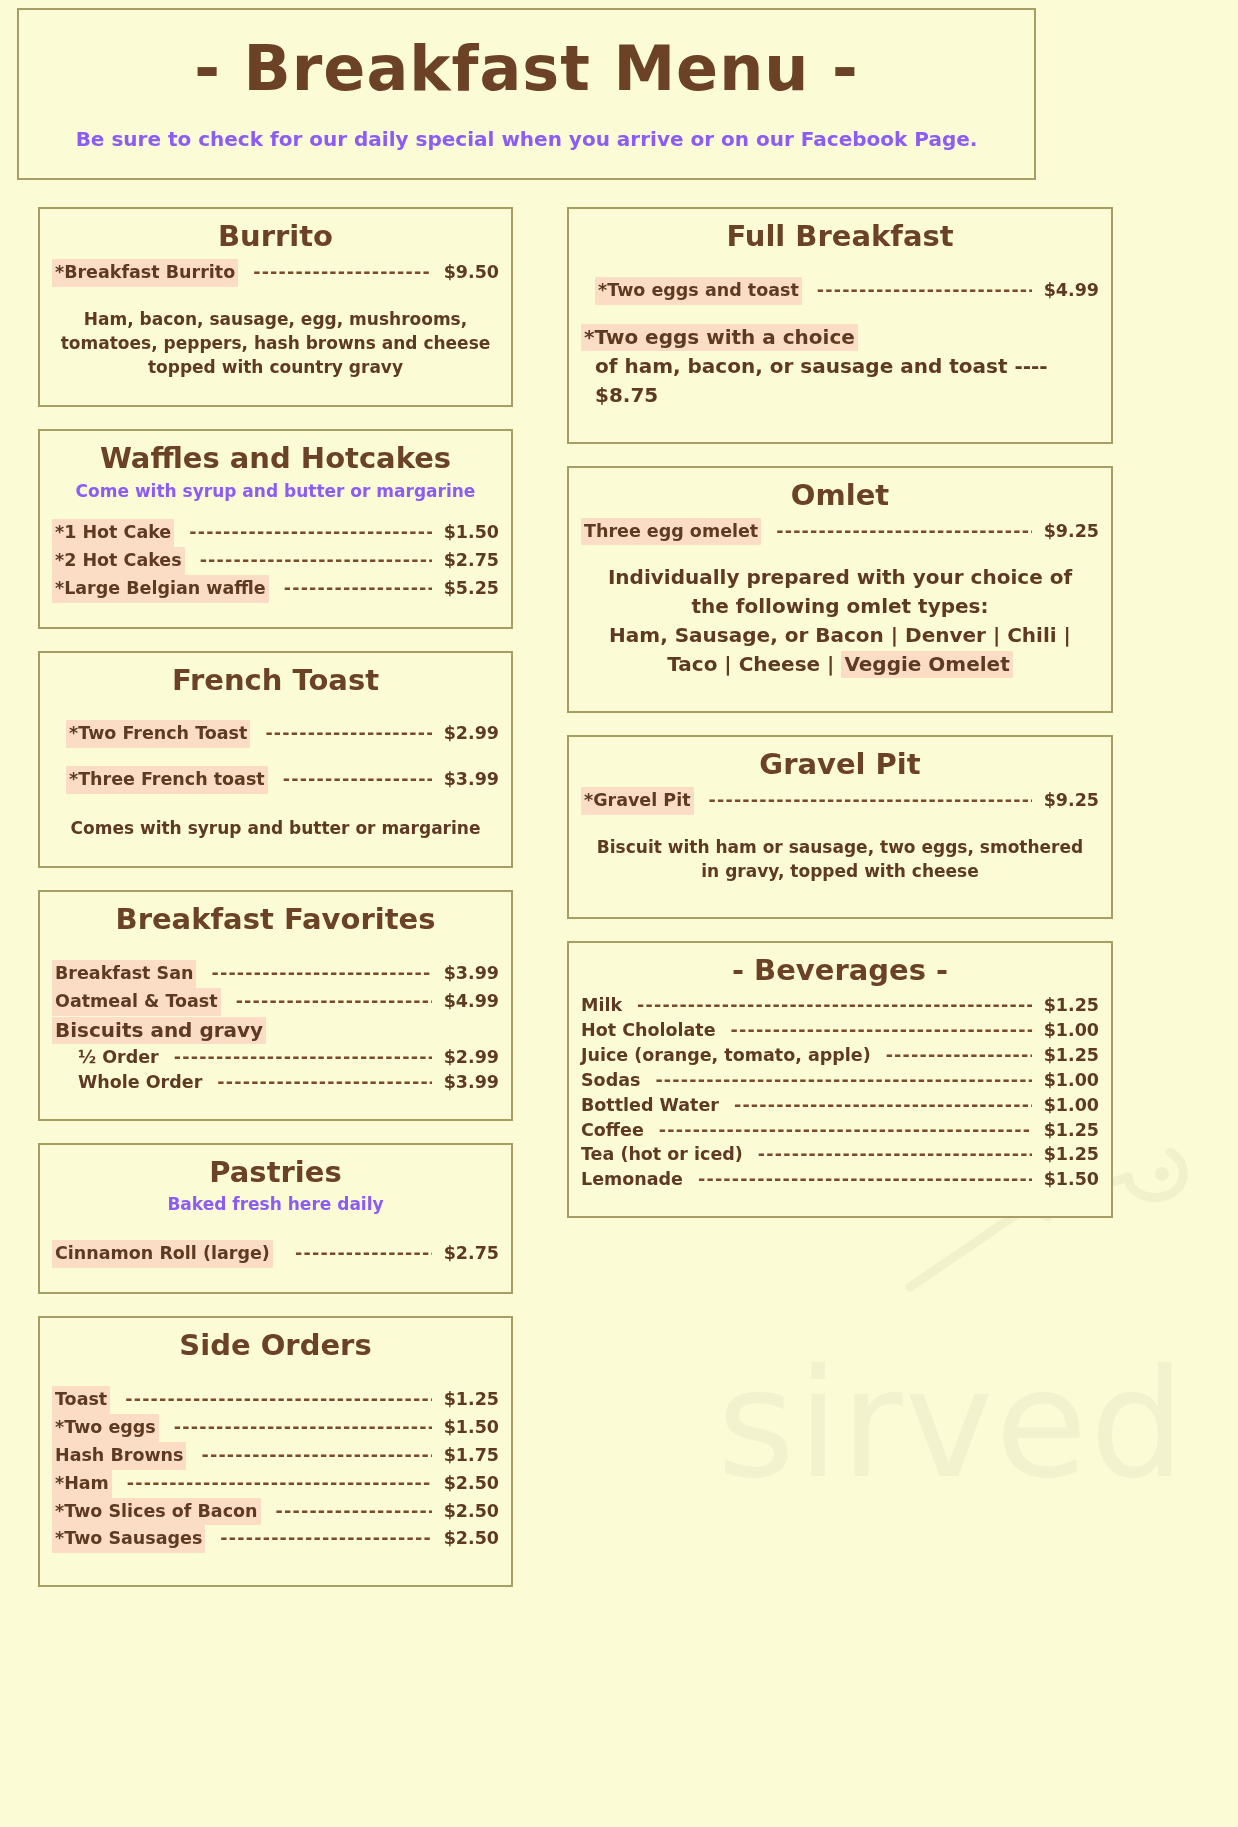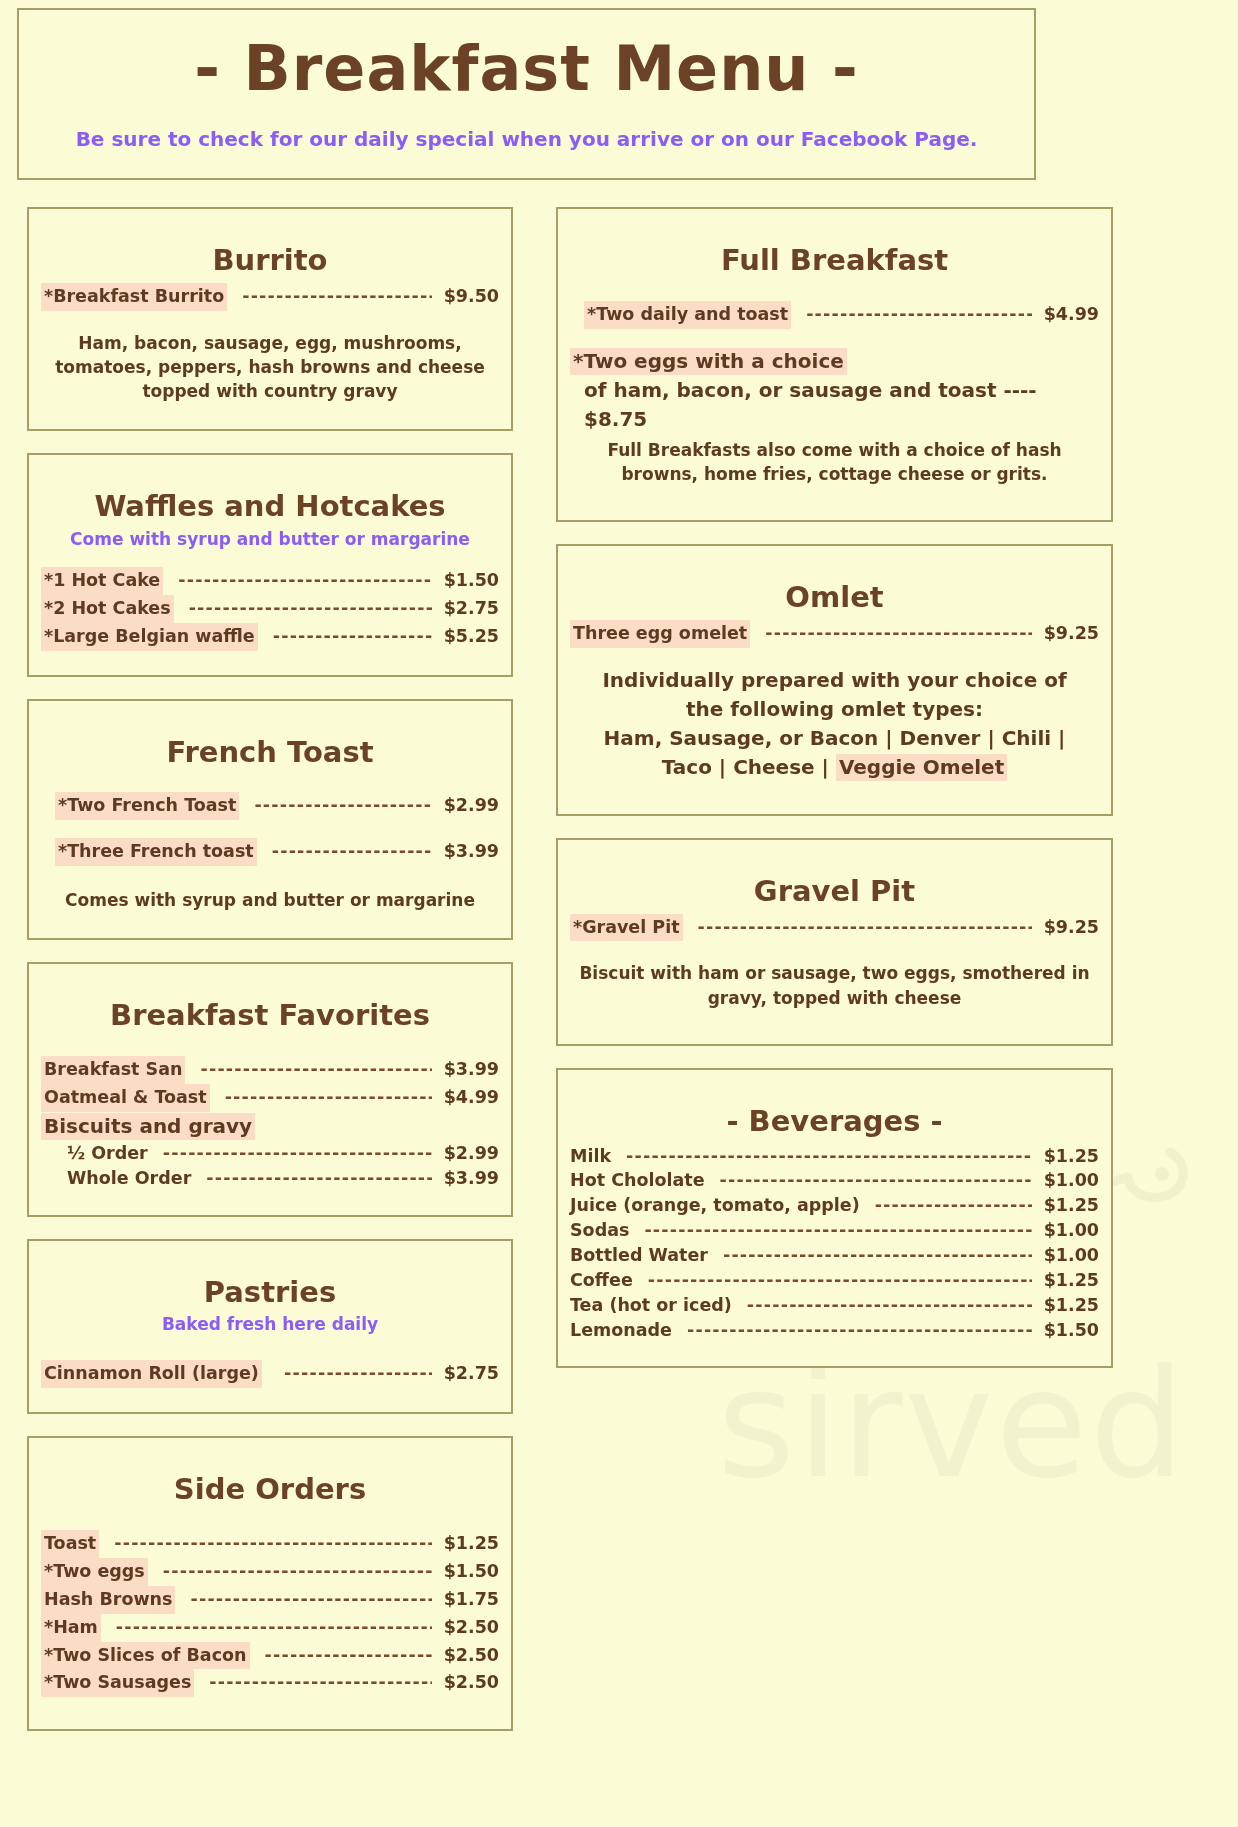--- a/index.html
+++ b/index.html
@@ -94,21 +94,22 @@
     z-index: 2;
   }
   .col-left  { left: 27px;  width: 486px; }
   .col-right { left: 556px; width: 557px; }
 
   .card {
     border: 2px solid #a79e66;
     background: #fbfbd5;
     box-sizing: border-box;
     margin-bottom: 22px;
-    padding: 28px 12px 14px 12px;
+    padding: 4px 12px 14px 12px;
+    margin-left: 11px;
   }
 
   .sec-title {
     text-align: center;
     font-size: 29px;
     font-weight: 700;
     color: #6b4226;
     margin: 8px 0 6px 0;
     line-height: 1.1;
     font-family: "DejaVu Sans", sans-serif;
@@ -337,30 +338,29 @@
     </div>
 
   </div>
 
   <div class="col col-right">
 
     <div class="card">
       <div class="sec-title">Full Breakfast</div>
       <div class="gap-m"></div>
       <div class="row indent-2">
-        <span class="nm hl">*Two daily and toast</span>
+        <span class="nm hl">*Two eggs and toast</span>
         <span class="dots">---------------------------------</span>
         <span class="pr">$4.99</span>
       </div>
       <div class="gap-m"></div>
       <div class="free-line left">
         <span class="hl">*Two eggs with a choice</span>
       </div>
       <div class="free-line left indent-2">of ham, bacon, or sausage and toast ---- $8.75</div>
-      <div class="desc tight">Full Breakfasts also come with a choice of hash browns, home fries, cottage cheese or grits.</div>
       <div class="gap-m"></div>
     </div>
 
     <div class="card">
       <div class="sec-title">Omlet</div>
       <div class="row">
         <span class="nm hl">Three egg omelet</span>
         <span class="dots">--------------------------------------</span>
         <span class="pr">$9.25</span>
       </div>

